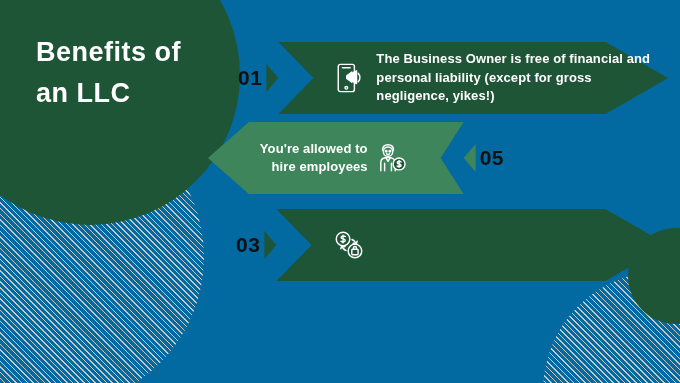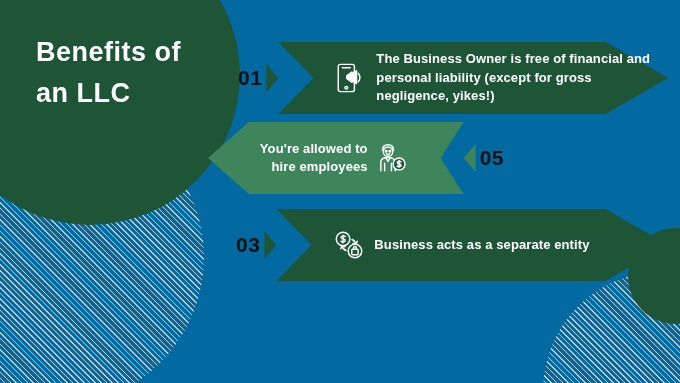--- a/index.html
+++ b/index.html
@@ -262,19 +262,18 @@
             <path d="M13 8.5 L13 17.5 M15.6 10 C14.8 9 10.7 8.9 10.7 11.2 C10.7 13.6 15.6 12.3 15.6 14.7 C15.6 16.8 11.4 16.6 10.6 15.6"></path>
             <circle cx="27" cy="27" r="8"></circle>
             <rect x="23.3" y="25" width="7.4" height="6.4" rx="1"></rect>
             <path d="M25.3 25 L25.3 23.3 C25.3 22.3 26 21.8 27 21.8 C28 21.8 28.7 22.3 28.7 23.3 L28.7 25"></path>
             <path d="M23.5 13.5 C26 14.5 27.5 16.2 28 18.5"></path>
             <path d="M29.6 15.6 L28.4 19.3 L24.8 18"></path>
             <path d="M16.5 26.5 C14 25.5 12.5 23.8 12 21.5"></path>
             <path d="M10.4 24.4 L11.6 20.7 L15.2 22"></path>
           </svg>
         </div>
-        <div class="banner-text text-after-icon">Business acts as a separate entity</div>
       </div>
     </div>
   </div>
 
 
 </div>
 
 </body></html>

